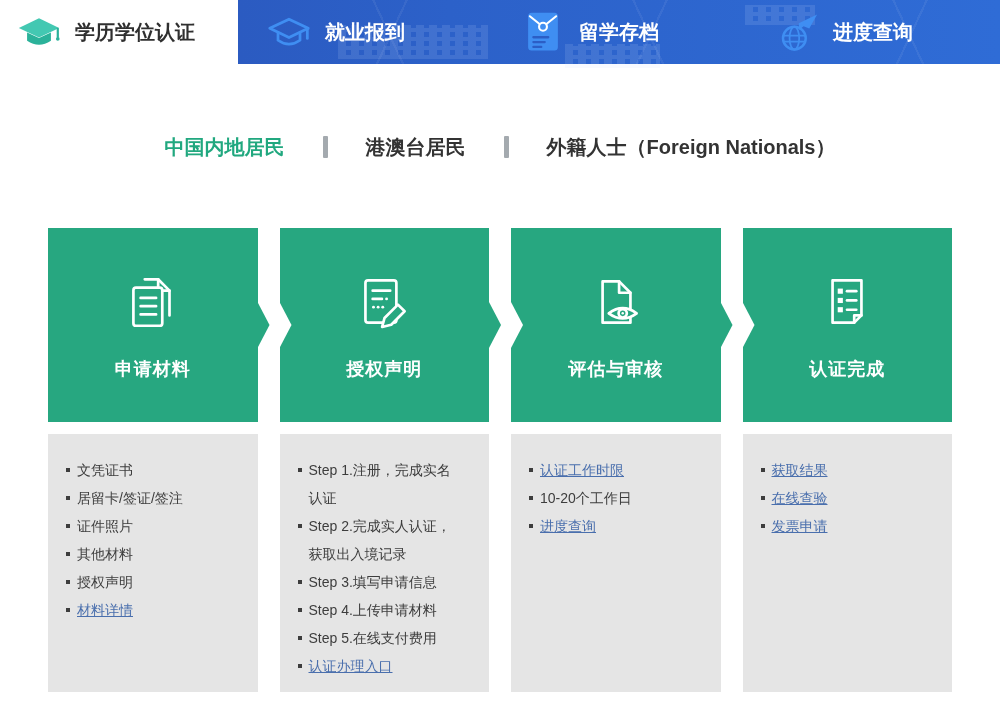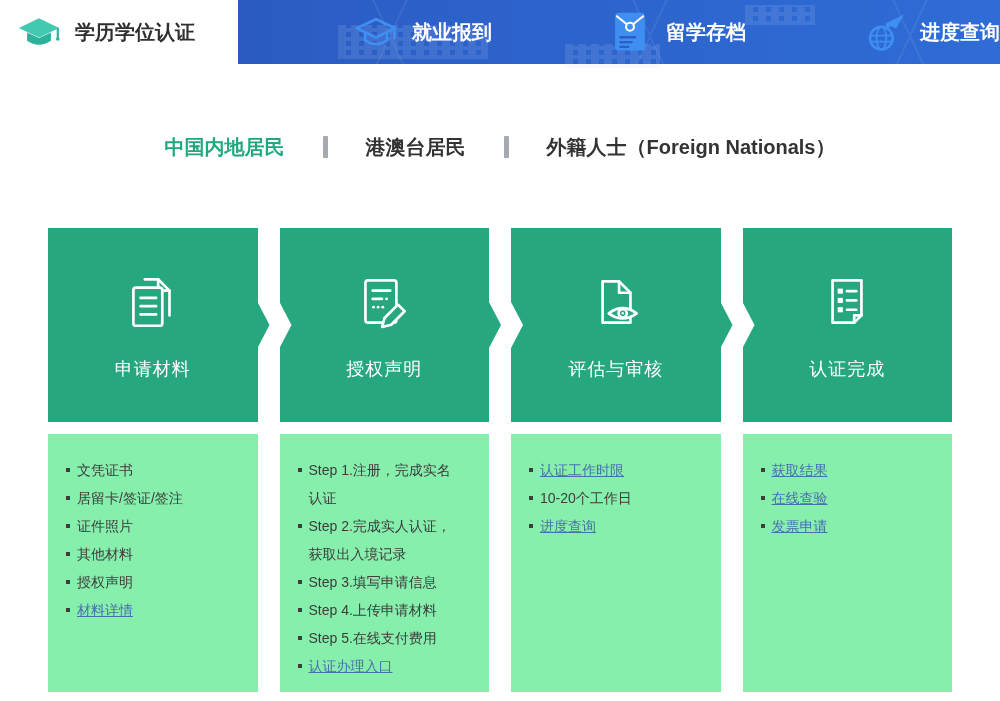--- a/index.html
+++ b/index.html
@@ -19,21 +19,21 @@
       repeating-linear-gradient(90deg,#cfe0ff 0 8px,transparent 8px 13px);}
   .patch.p1{left:338px;bottom:5px;width:150px;height:34px;}
   .patch.p2{left:565px;top:44px;width:95px;height:24px;}
   .patch.p3{left:745px;top:5px;width:70px;height:20px;}
   .net{position:absolute;inset:0;opacity:.06;pointer-events:none;
     background:
      linear-gradient(115deg,transparent 49.6%,#fff 49.6%,#fff 50.4%,transparent 50.4%),
      linear-gradient(65deg,transparent 49.6%,#fff 49.6%,#fff 50.4%,transparent 50.4%);
     background-size:260px 72px;}
   .tab{
-    flex:1;display:flex;align-items:center;justify-content:flex-end;gap:13px;
+    flex:1;display:flex;align-items:center;justify-content:flex-start;gap:13px;
     color:#fff;font-size:20px;font-weight:600;cursor:pointer;position:relative;z-index:2;
     white-space:nowrap;
     padding-left:28px;
   }
   .tab.active{
     flex:0 0 238px;background:#fff;color:#2f2f2f;justify-content:flex-start;
     padding-left:16px;box-sizing:border-box;
   }
   .tab .ticon{display:inline-flex;width:46px;height:46px;align-items:center;justify-content:center;}
   .tab .ticon svg{width:44px;height:42px;}
@@ -48,35 +48,35 @@
   
   .flow,.infos{
     margin:0 48px;display:grid;grid-template-columns:repeat(4,1fr);grid-column-gap:22px;
   }
   .flow{margin-top:66px;}
   .card{
     position:relative;height:194px;background:#27a780;
     display:flex;flex-direction:column;align-items:center;justify-content:center;
   }
   .card .card-icon svg{width:66px;height:66px;display:block;}
-  .card .card-title{color:#fff;font-size:18px;letter-spacing:1px;margin-top:22px;}
+  .card .card-title{color:#fff;font-size:18px;letter-spacing:1px;margin-top:22px;font-weight:bold;}
   .card:not(.last)::after{
     content:"";position:absolute;right:-12px;top:50%;transform:translateY(-50%);
     width:12px;height:46px;background:#27a780;
     clip-path:polygon(0 0,100% 50%,0 100%);z-index:3;
   }
   .card:not(.first)::before{
     content:"";position:absolute;left:0;top:50%;transform:translateY(-50%);
     width:12px;height:46px;background:#fff;
     clip-path:polygon(0 0,100% 50%,0 100%);z-index:3;
   }
   
   .infos{margin-top:12px;}
   .info{
-    list-style:none;margin:0;background:#86efac;height:258px;box-sizing:border-box;
+    list-style:none;margin:0;background:#e5e5e5;height:258px;box-sizing:border-box;
     padding:22px 28px 0 18px;
   }
   .li{display:flex;font-size:14px;line-height:28px;color:#3d3d3d;}
   .blt{flex:0 0 4px;width:4px;height:4px;background:#3d3d3d;margin:12px 7px 0 0;}
   .txt{flex:1;}
   .lnk{flex:1;color:#4a6fad;text-decoration:underline;cursor:pointer;}
 </style>
 </head>
 <body>
 

